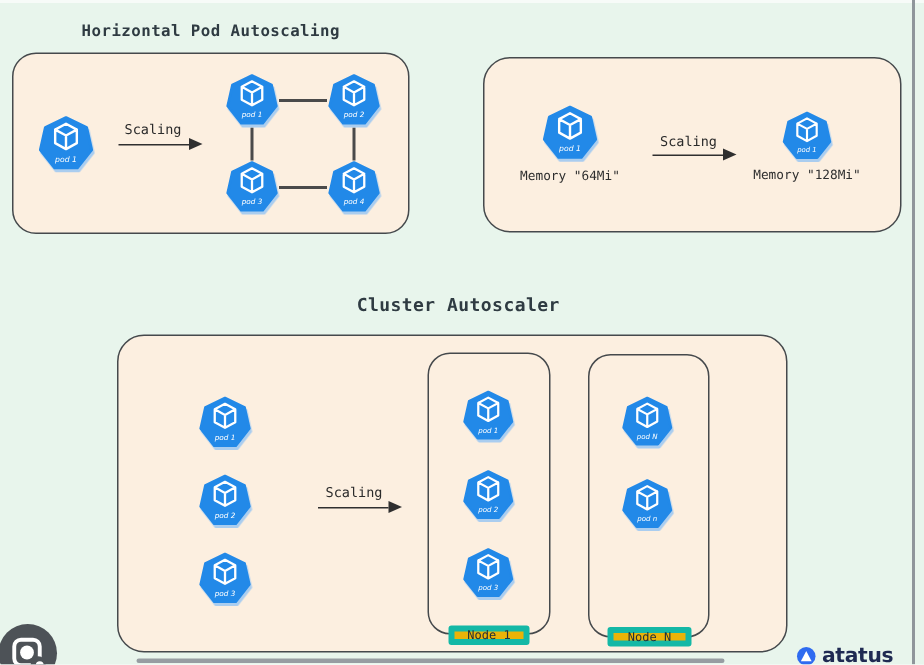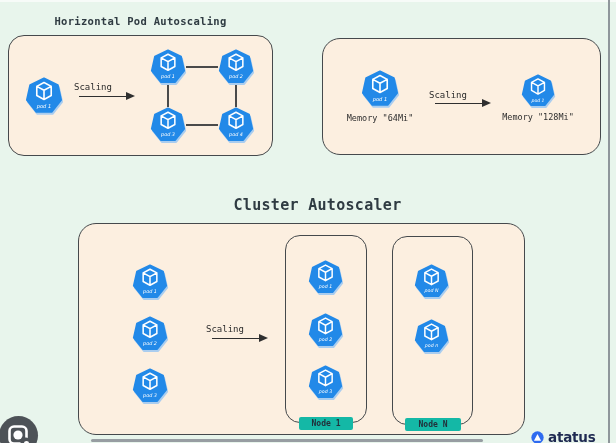--- a/index.html
+++ b/index.html
@@ -16,38 +16,38 @@
   }
   .panel {
     position:absolute; background:#fcefe0;
     border:1.4px solid #45494c; border-radius:16px;
   }
   .node-box {
     position:absolute; background:#fcefe0;
     border:1.3px solid #45494c; border-radius:15px;
   }
   .node-tag {
-    position:absolute; z-index:3; background:#14b8a6;
-    border:2px solid #14b8a6; border-radius:2px;
+    position:absolute; z-index:3; background:#eab308;
+    border:4px solid #14b8a6; border-radius:2px;
     display:flex; align-items:center; justify-content:center;
-    font-size:8px; font-weight:bold; color:#22303a;
+    font-size:8px; font-weight:normal; color:#22303a;
   }
   .pod { position:absolute; filter:drop-shadow(1.5px 2px 0 #aacdef); }
   .pod svg { display:block; width:100%; height:100%; }
   .s38 { width:38px; height:38px; }
   .s36 { width:36px; height:36px; }
   .s35 { width:35px; height:35px; }
   .s34 { width:34px; height:34px; }
   .plabel {
     fill:#ffffff; font-size:5.4px; font-style:italic;
     font-family:"DejaVu Sans","Liberation Sans",sans-serif;
     text-anchor:middle;
   }
   .scaling-text {
-    position:absolute; text-align:left; font-size:9px; color:#2b2b2b;
+    position:absolute; text-align:center; font-size:9px; color:#2b2b2b;
   }
   .mem-text {
     position:absolute; text-align:center; font-size:8.5px; color:#2e2e2e;
   }
   .arrow { position:absolute; display:flex; align-items:center; height:10px; }
   .arrow .shaft { flex:1; height:0; border-top:1.6px solid #2f2f2f; }
   .arrow .head {
     width:0; height:0;
     border-left:9px solid #2f2f2f;
     border-top:4.5px solid transparent; border-bottom:4.5px solid transparent;
@@ -144,21 +144,21 @@
   </div>
 
   <div class="pod s34" style="left:521px; top:74px;">
     <svg viewBox="0 0 40 40">
         <use href="#pod-shape"></use>
       <text class="plabel" x="20" y="32.5">pod 1</text>
       </svg>
   </div>
   <div class="mem-text" style="left:468px; top:112px; width:140px;">Memory "128Mi"</div>
 
-  <div class="section-title" style="left:94px; top:196px; width:447px; font-size:15px;">Cluster Autoscaler</div>
+  <div class="section-title" style="left:82px; top:196px; width:447px; font-size:12px;">Cluster Autoscaler</div>
 
   <div class="panel" style="left:78px; top:223px; width:447px; height:212px; border-radius:18px;"></div>
 
   <div class="pod s36" style="left:132px; top:264px;">
     <svg viewBox="0 0 40 40">
         <use href="#pod-shape"></use>
       <text class="plabel" x="20" y="32.5">pod 1</text>
       </svg>
   </div>
   <div class="pod s36" style="left:132px; top:316px;">

